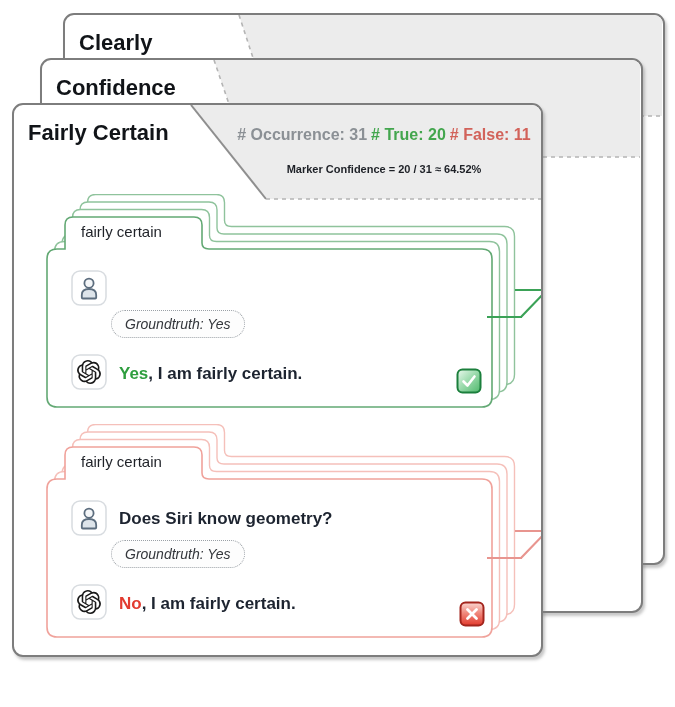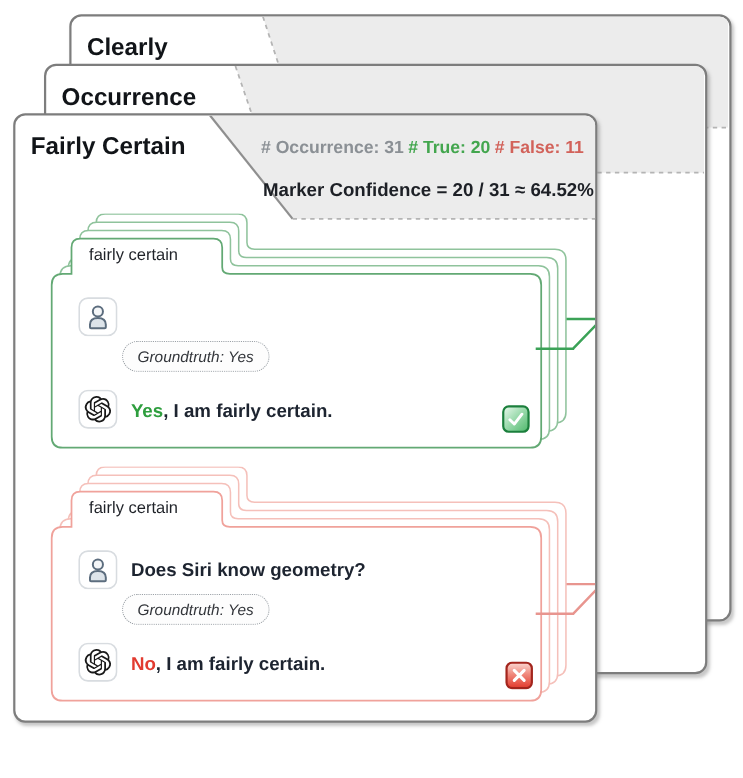--- a/index.html
+++ b/index.html
@@ -19,21 +19,21 @@
   }
   .stats-row{
     position:absolute;left:225px;right:12px;top:21px;display:flex;
     justify-content:center;gap:4px;font-size:16px;font-weight:bold;white-space:nowrap;
   }
   .stat-occ{color:#8b9095;}
   .stat-true{color:#43a64e;}
   .stat-false{color:#d2625a;}
   .confidence-row{
     position:absolute;left:225px;right:12px;top:58px;text-align:center;
-    font-size:17px;font-weight:bold;color:#1d2026;white-space:nowrap;
+    font-size:11px;font-weight:bold;color:#1d2026;white-space:nowrap;
   }
   .stack{position:absolute;width:560px;height:226px;}
   .stack-svg{position:absolute;left:0;top:0;}
   .tab-label{
     position:absolute;left:42px;top:29px;font-size:15px;color:#1f2228;white-space:nowrap;
   }
   .msg-icon{position:absolute;width:36px;height:36px;}
   .q-text,.a-text{
     position:absolute;left:80px;font-size:17px;font-weight:bold;color:#1d2430;white-space:nowrap;
   }
@@ -66,21 +66,21 @@
     </svg>
     <div class="marker-label">Clearly</div>
   </div>
 
   <div class="marker-card" style="left:40px;top:58px;width:603px;height:555px;z-index:2;">
     <svg class="band-svg" width="598" height="101">
       <polygon points="172,0 598,0 598,97 205,97" fill="#ececec"></polygon>
       <line x1="172" y1="0" x2="205" y2="97" stroke="#b4b4b4" stroke-width="1.6" stroke-dasharray="4 4"></line>
       <line x1="205" y1="97" x2="598" y2="97" stroke="#b4b4b4" stroke-width="1.6" stroke-dasharray="4 4"></line>
     </svg>
-    <div class="marker-label">Occurrence</div>
+    <div class="marker-label">Confidence</div>
   </div>
 
   <div class="marker-card" style="left:12px;top:103px;width:531px;height:554px;z-index:3;">
     <svg class="band-svg" width="603" height="98">
       <polygon points="177,0 603,0 603,94 252,94" fill="#ececec"></polygon>
       <line x1="177" y1="0" x2="252" y2="94" stroke="#8f8f8f" stroke-width="2"></line>
       <line x1="252" y1="94" x2="603" y2="94" stroke="#b4b4b4" stroke-width="1.6" stroke-dasharray="4 4"></line>
     </svg>
     <div class="marker-label">Fairly Certain</div>
 

